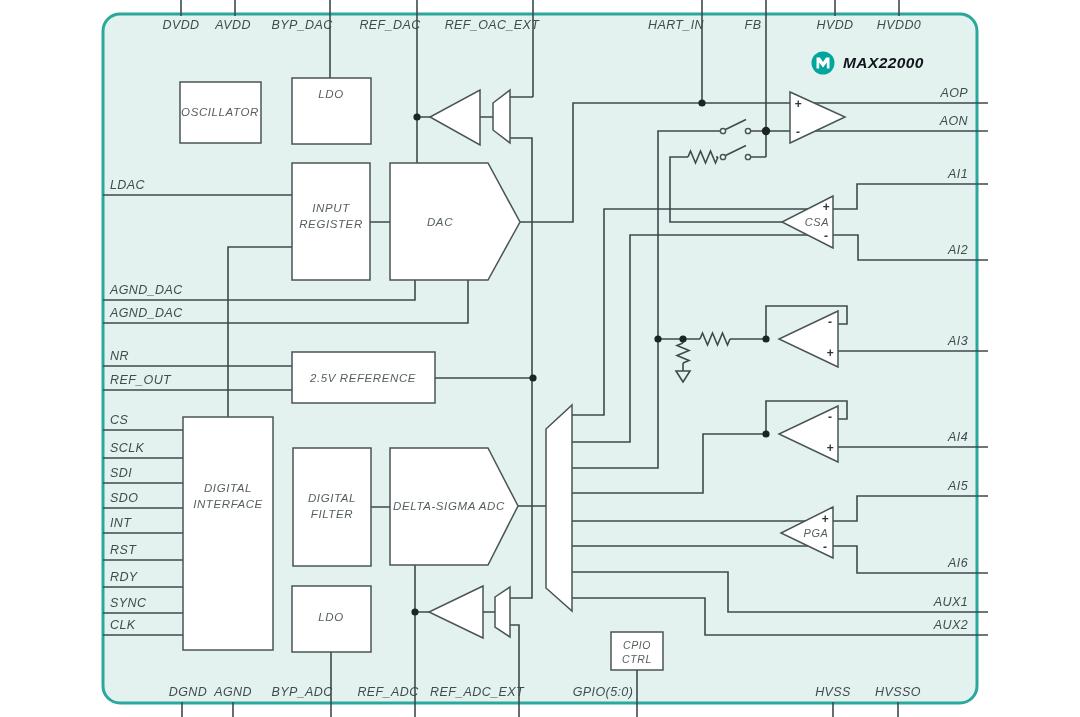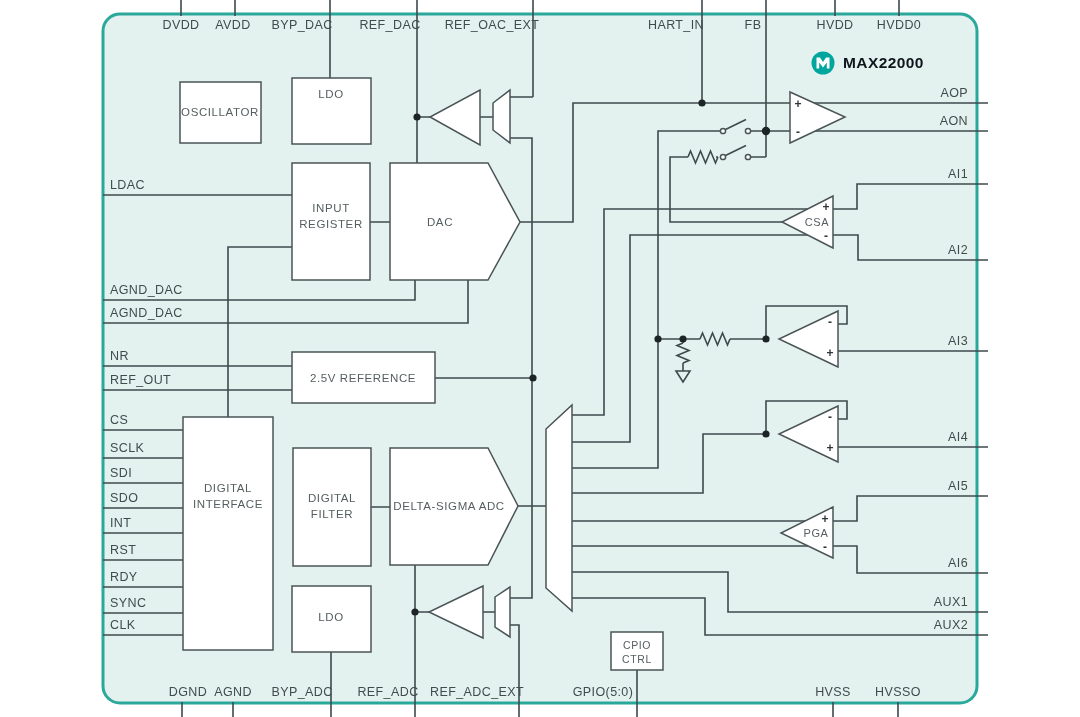--- a/index.html
+++ b/index.html
@@ -1,17 +1,17 @@
 <!DOCTYPE html>
 <html><head>
 <meta charset="utf-8">
 <style>
   html,body{margin:0;padding:0;background:#ffffff;}
   .stage{position:relative;width:1080px;height:717px;background:#ffffff;overflow:hidden;
-         font-family:"Liberation Sans",sans-serif;}
+         font-family:"Liberation Sans",sans-serif;font-style:italic;}
   svg{position:absolute;left:0;top:0;}
   text{fill:#414b4e;font-family:"Liberation Sans",sans-serif;font-size:12.5px;letter-spacing:.4px;}
   text.blk{fill:#555e60;font-size:11.5px;letter-spacing:.6px;}
   text.sign{font-size:12px;font-weight:bold;letter-spacing:0;fill:#2e3537;}
   text.part{font-size:15.5px;font-weight:bold;fill:#10151d;letter-spacing:.4px;}
   .wire{stroke:#3e4a4d;stroke-width:1.6;fill:none;}
   .shape{stroke:#4a5456;stroke-width:1.5;fill:#ffffff;}
   .dot{fill:#1d2426;stroke:none;}
 </style>
 </head>

